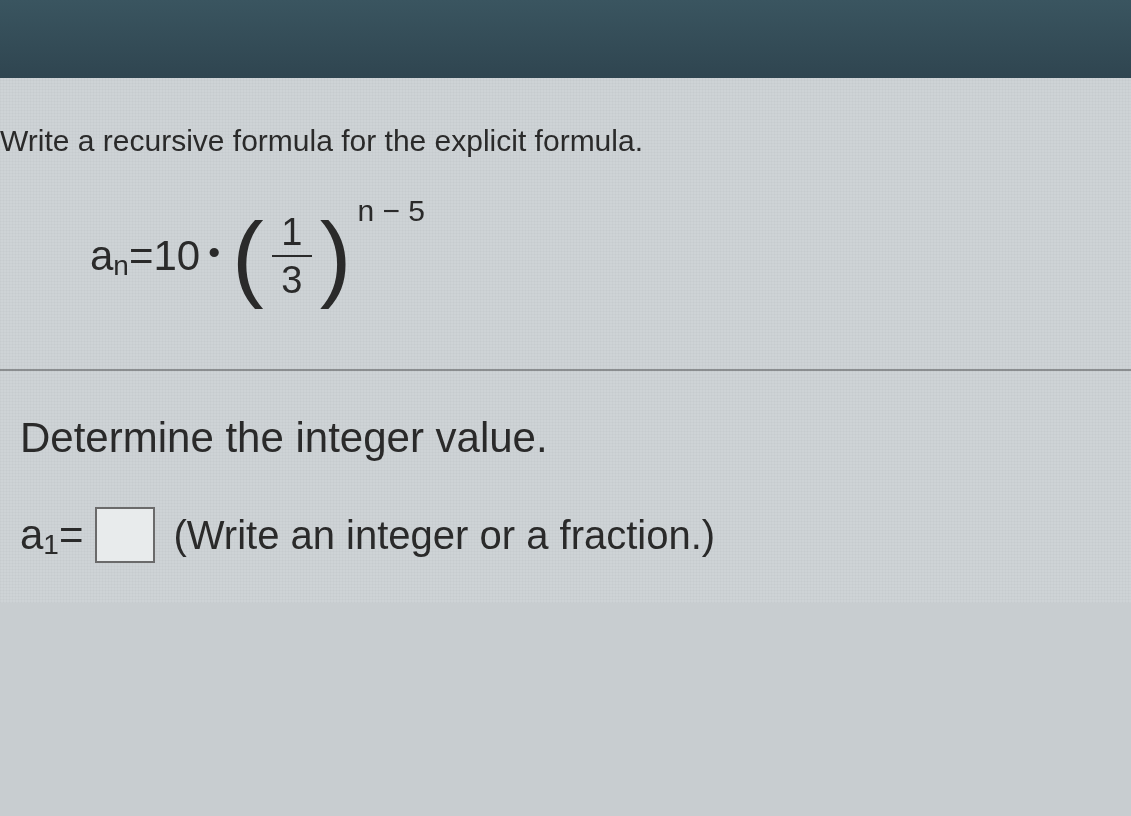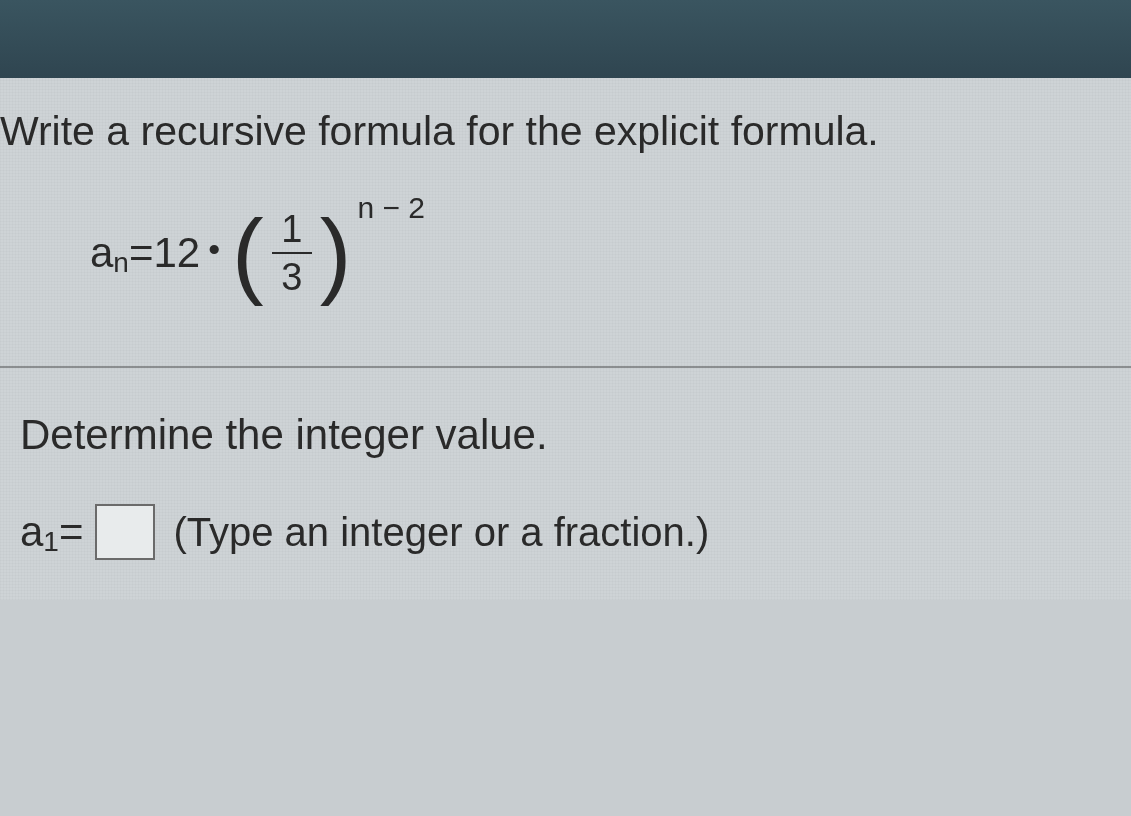--- a/index.html
+++ b/index.html
@@ -23,24 +23,25 @@
     .content-area {
       width: 100%;
       background: #ced3d6;
       padding: 30px 0 0 0;
       position: relative;
       background-image: 
         repeating-linear-gradient(90deg, rgba(0,0,0,0.02) 0px, rgba(0,0,0,0.02) 1px, transparent 1px, transparent 3px),
         repeating-linear-gradient(0deg, rgba(0,0,0,0.02) 0px, rgba(0,0,0,0.02) 1px, transparent 1px, transparent 3px);
     }
     .question-text {
-      font-size: 41px;
+      font-size: 30px;
       color: #2a2a2a;
       padding: 0 0 40px 0;
       font-weight: 400;
+      margin-top: 16px;
     }
     .formula-row {
       padding: 15px 0 50px 90px;
       display: flex;
       align-items: center;
       font-size: 42px;
       color: #2a2a2a;
     }
     .sub {
       font-size: 28px;
@@ -128,39 +129,39 @@
 <div class="top-bar"></div>
 
 <div class="content-area">
 
   <div class="question-text">Write a recursive formula for the explicit formula.</div>
 
   <div class="formula-row">
     <span>a</span>
       <span class="sub">n</span>
     <span> = </span>
-    <span>12</span>
+    <span>10</span>
     <span class="mult-dot">•</span>
     <span class="paren-group">
       <span class="paren">(</span>
       <span class="fraction">
         <span class="num">1</span>
         <span class="bar"></span>
         <span class="den">3</span>
       </span>
       <span class="paren">)</span>
     </span>
-    <span class="sup">n − 2</span>
+    <span class="sup">n − 5</span>
   </div>
 
   <div class="divider"></div>
 
   <div class="subquestion">Determine the integer value.</div>
 
   <div class="answer-row">
     <span>a</span>
       <span class="sub">1</span>
     <span> = </span>
     <span class="input-box"></span>
-    <span class="hint">(Type an integer or a fraction.)</span>
+    <span class="hint">(Write an integer or a fraction.)</span>
   </div>
 
 </div>
 
 </body></html>

